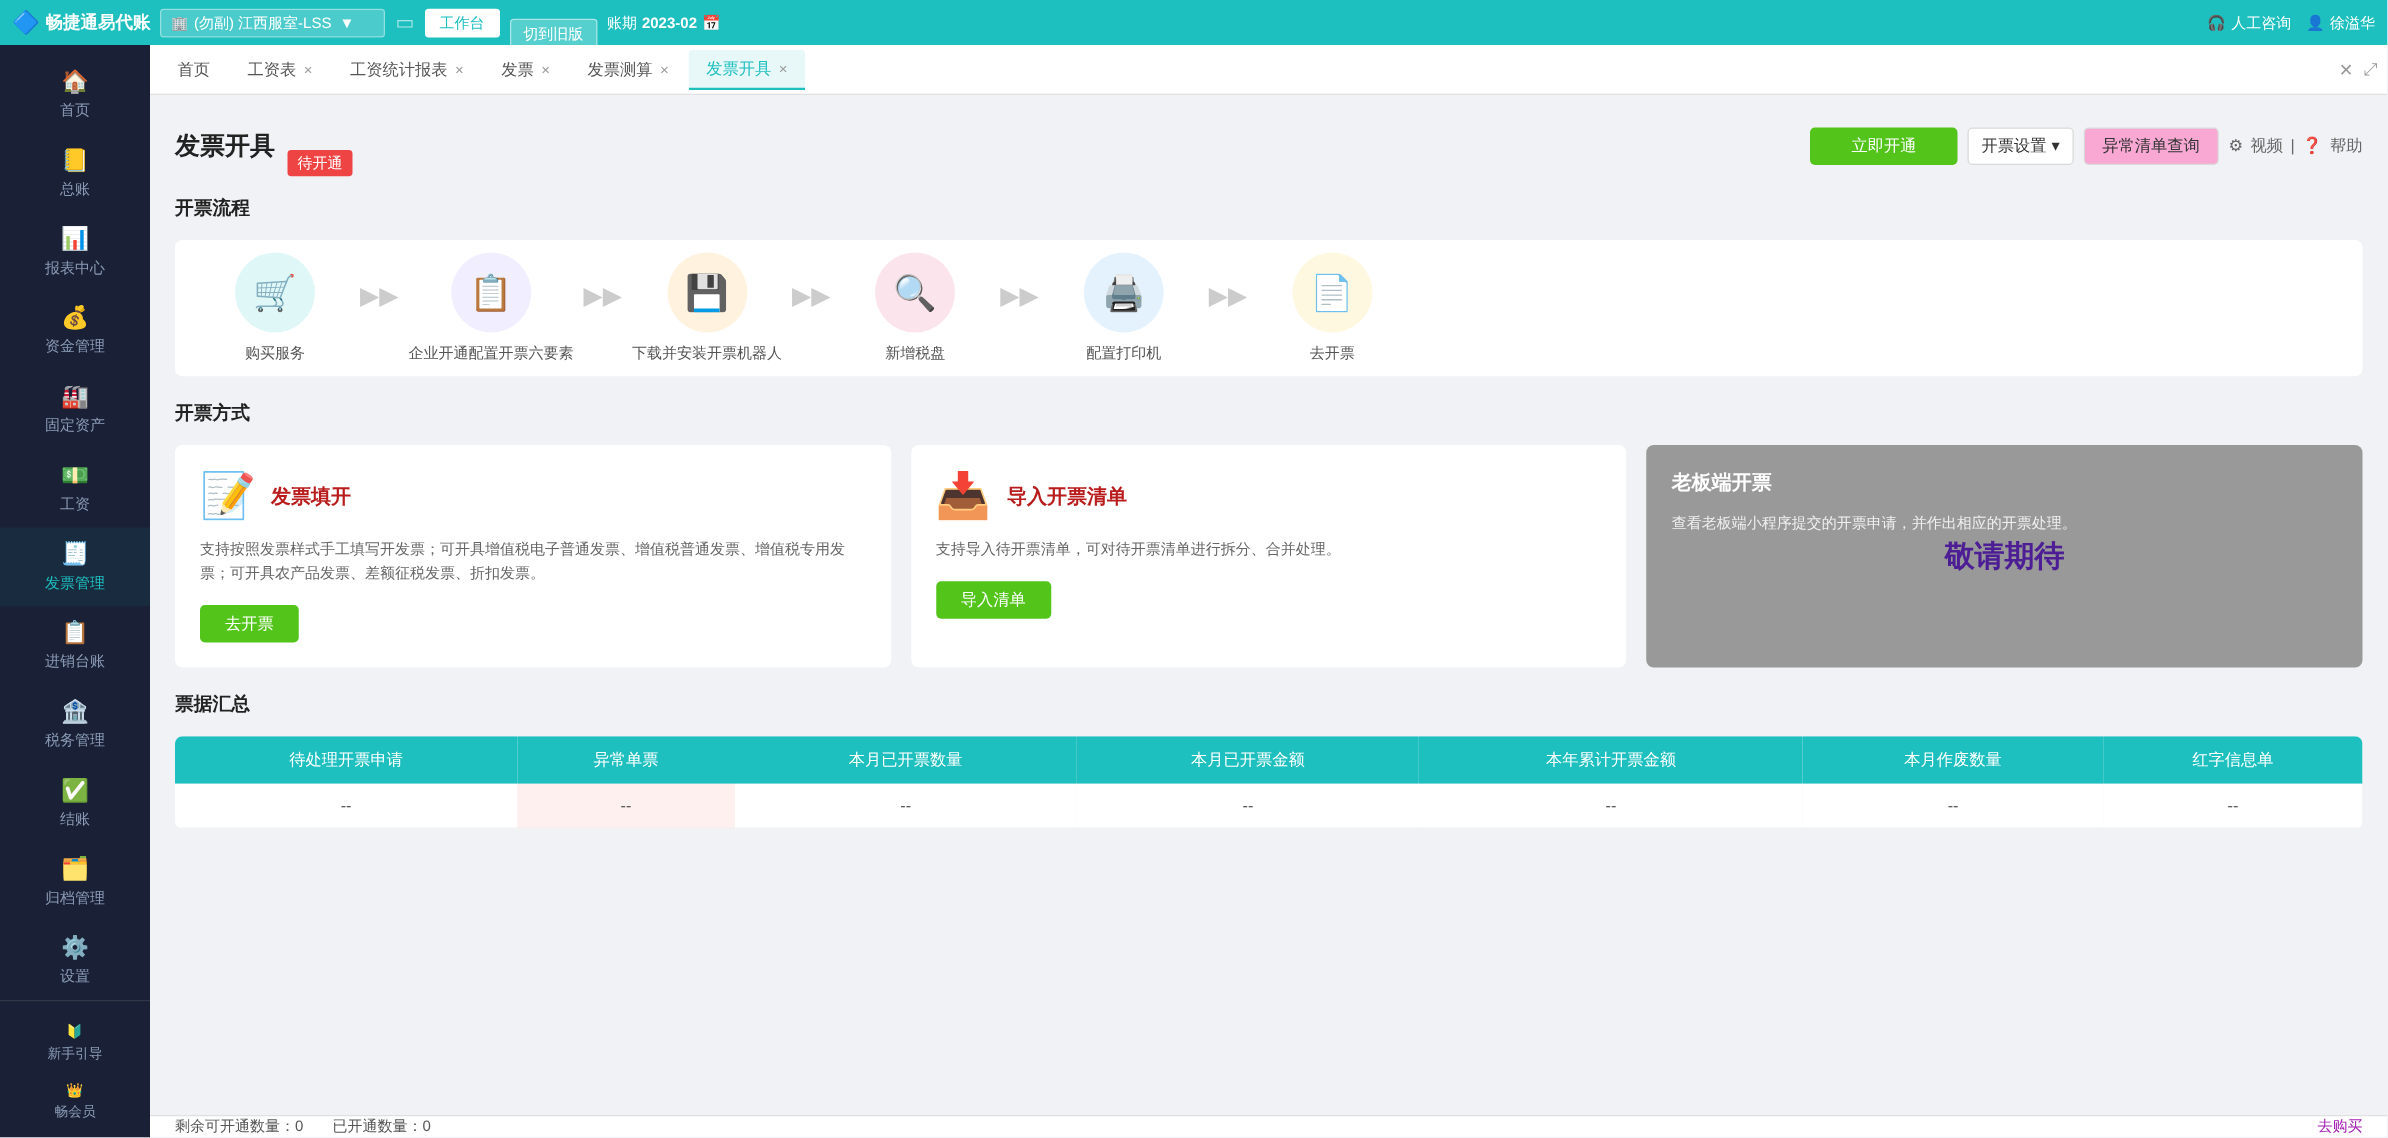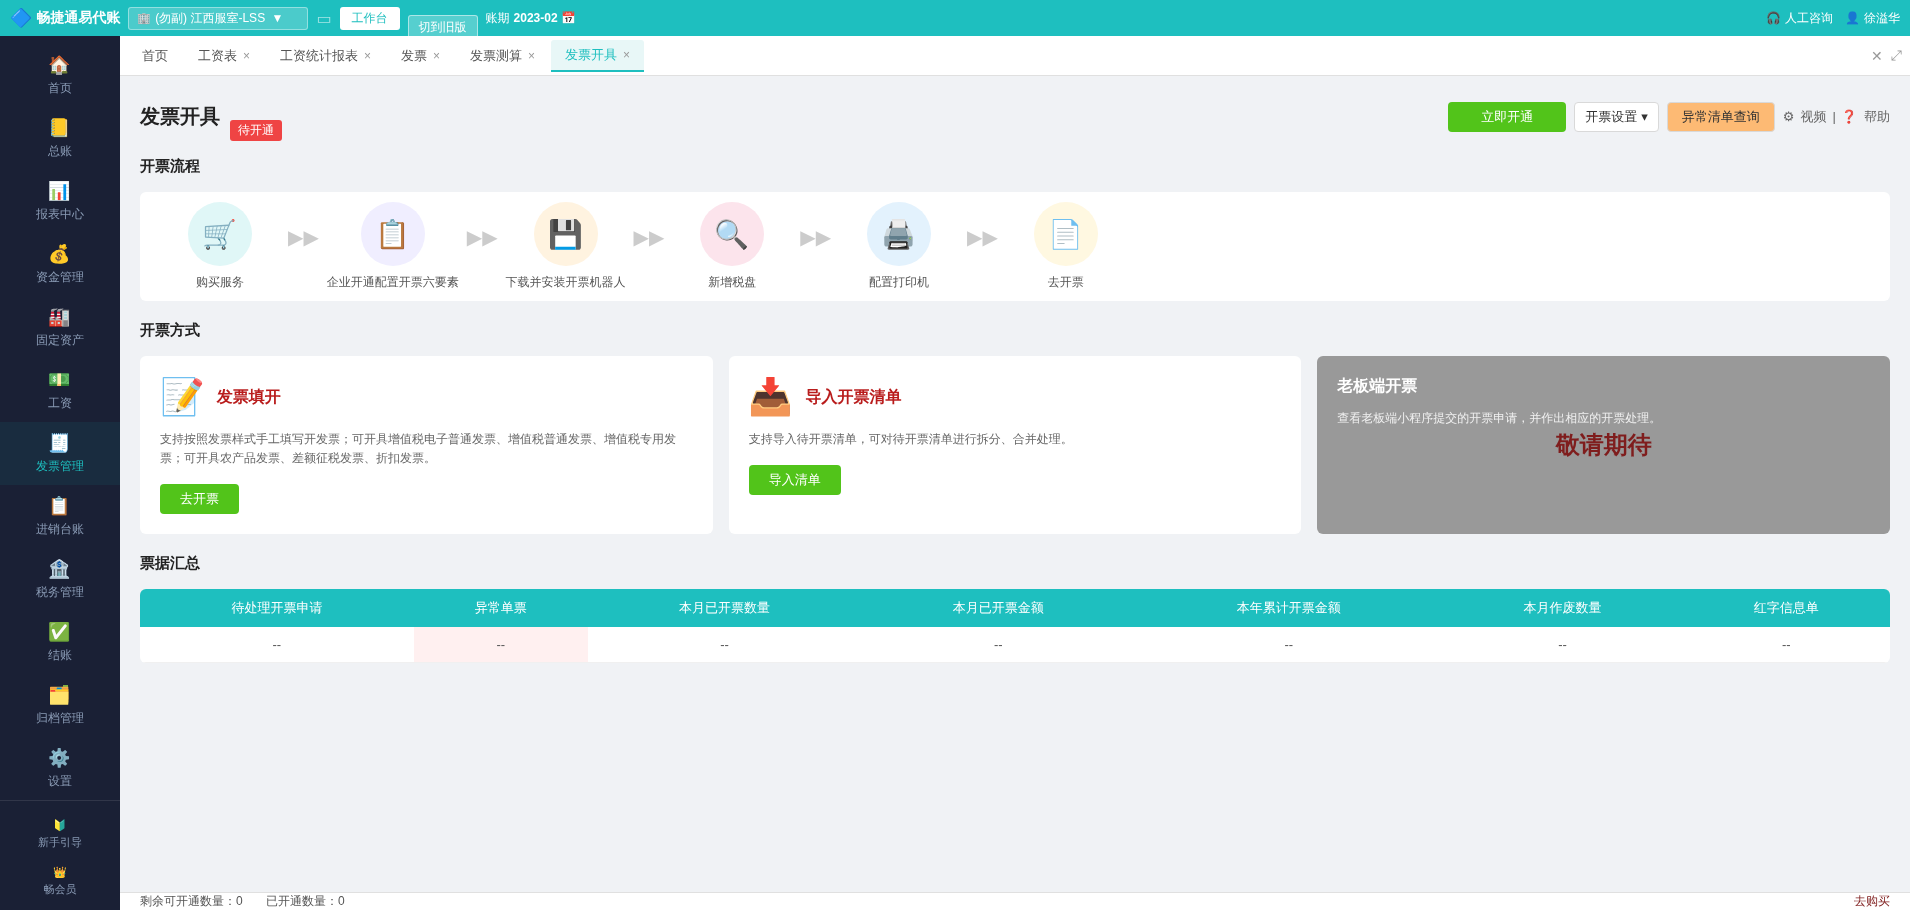--- a/index.html
+++ b/index.html
@@ -157,21 +157,21 @@
     .btn-primary {
       background: #52c41a;
       color: white;
       border: none;
       padding: 6px 33px;
       border-radius: 4px;
       font-size: 13px;
       cursor: pointer;
     }
     .btn-default {
-      background: #fdba74;
+      background: #f9a8d4;
       color: #333;
       border: 1px solid #d9d9d9;
       padding: 5px 14px;
       border-radius: 4px;
       font-size: 13px;
       cursor: pointer;
       display: flex;
       align-items: center;
       gap: 4px;
     }
@@ -235,21 +235,21 @@
       color: white;
     }
     .method-card.disabled .method-title { color: white; }
     .method-card.disabled .method-desc { color: rgba(255,255,255,0.8); }
     .coming-soon {
       position: absolute;
       top: 50%; left: 50%;
       transform: translate(-50%, -50%);
       font-size: 24px;
       font-weight: bold;
-      color: #7f1d1d;
+      color: #4c1d95;
     }
 
     
     .summary-table { width: 100%; border-collapse: collapse; border-radius: 6px; overflow: hidden; }
     .summary-table th {
       background: #1ebfbf;
       color: white;
       padding: 10px 8px;
       font-size: 13px;
       text-align: center;
@@ -269,21 +269,21 @@
     .page-footer {
       background: white;
       border-top: 1px solid #e0e0e0;
       padding: 0 20px;
       display: flex;
       align-items: center;
       justify-content: space-between;
       font-size: 12px;
       color: #555;
     }
-    .footer-link { color: #7f1d1d; cursor: pointer; text-decoration: none; }
+    .footer-link { color: #a21caf; cursor: pointer; text-decoration: none; }
 
     
     .icon-teal { background: #e0f7f7; }
     .icon-purple { background: #f0eeff; }
     .icon-orange { background: #fff3e0; }
     .icon-pink { background: #fce4ec; }
     .icon-blue { background: #e3f2fd; }
     .icon-amber { background: #fff8e1; }
   </style>
 </head>

